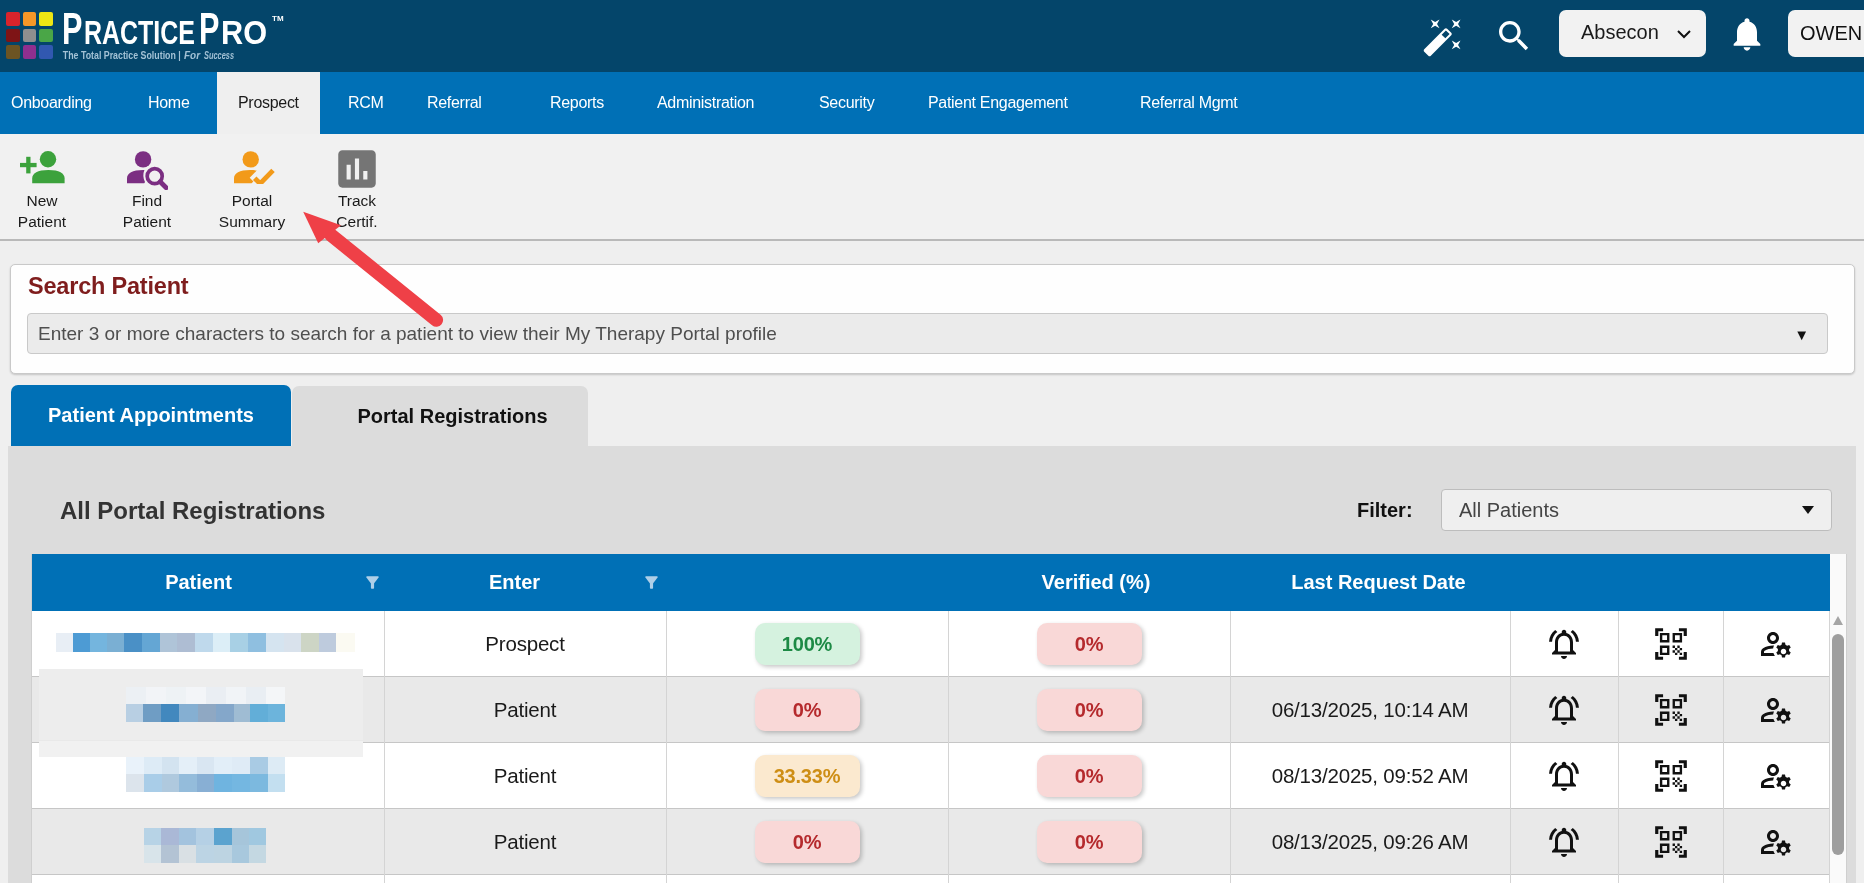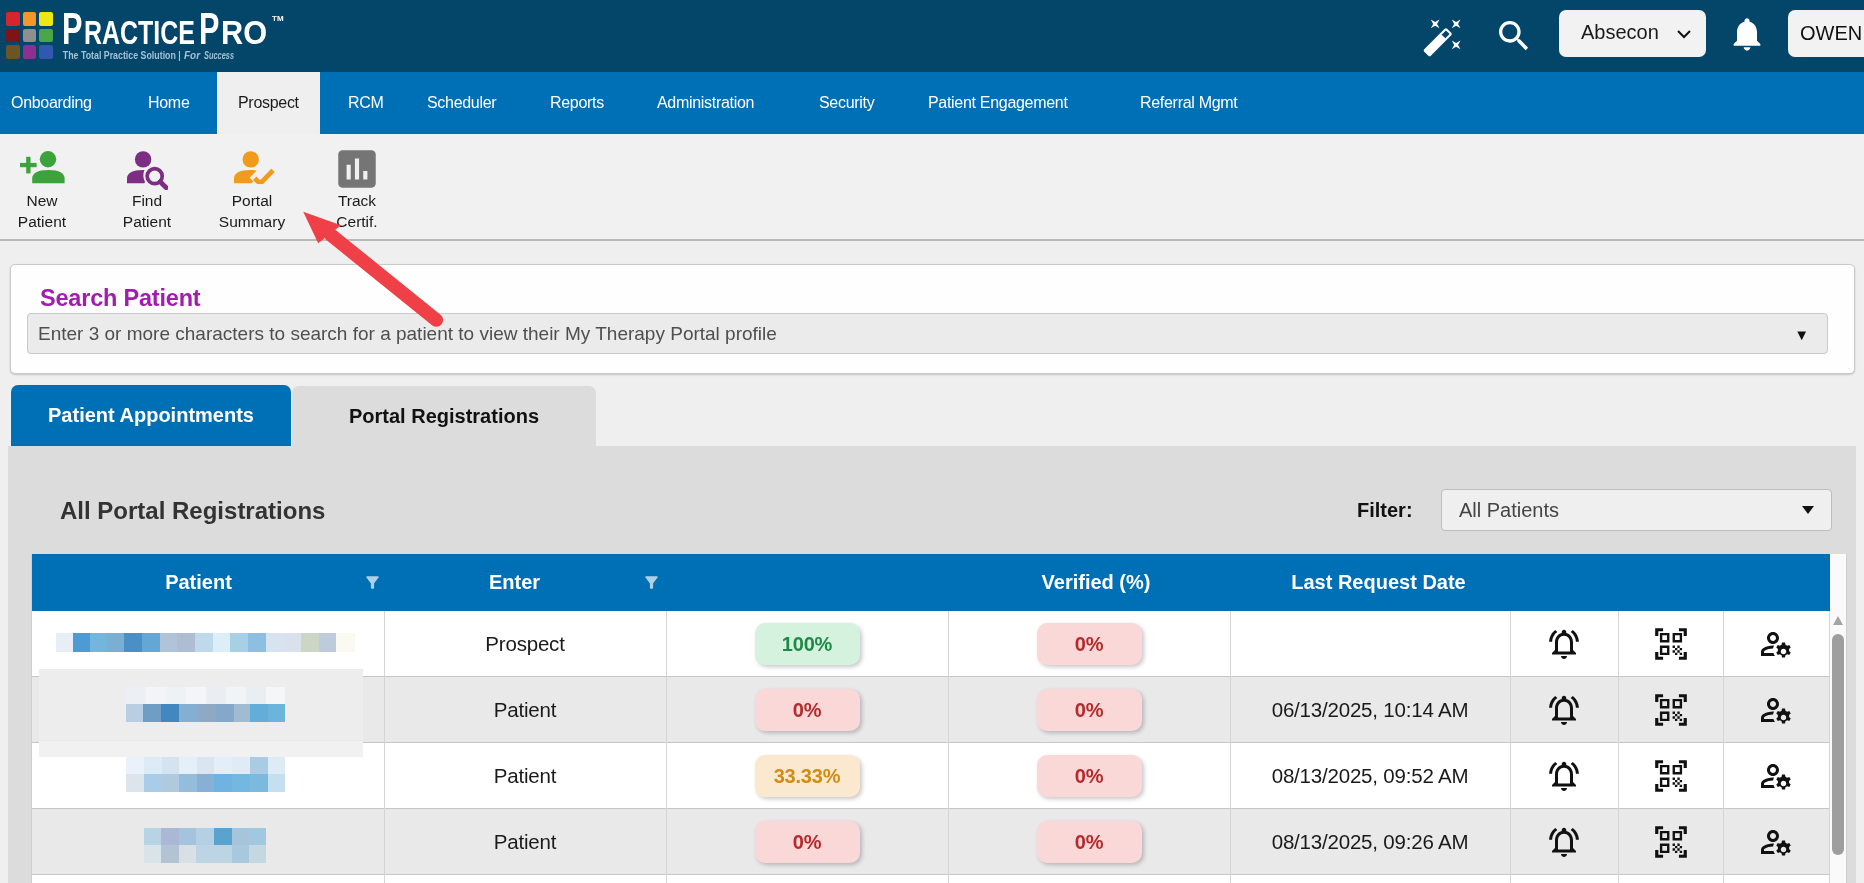--- a/index.html
+++ b/index.html
@@ -14,26 +14,26 @@
 
 #nav{left:0;top:72px;width:1864px;height:62px;background:#0070B6;color:#fff;font-size:16px;letter-spacing:-0.3px;}
 #nav .it{position:absolute;top:0;height:62px;display:flex;align-items:center;padding:0 20px;}
 #nav .active{background:#EFEFEF;color:#1b1b1b;}
 
 #toolbar{left:0;top:134px;width:1864px;height:105px;background:#F1F1F1;border-bottom:2px solid #B9B9B9;}
 .tbtn{position:absolute;top:190px;width:106px;text-align:center;}
 .tbtn .lbl{font-size:15.5px;line-height:21px;color:#1a1a1a;}
 
 #card{left:10px;top:264px;width:1843px;height:108px;background:#FEFEFE;border:1px solid #C9C9C9;border-radius:5px;box-shadow:0 1px 2px rgba(0,0,0,0.18);}
-#card h2{position:absolute;left:17px;top:8px;margin:12px;font-size:23.5px;letter-spacing:-0.2px;color:#a21caf;}
+#card h2{position:absolute;left:17px;top:8px;margin:0;font-size:23.5px;letter-spacing:-0.2px;color:#7f1d1d;}
 #searchinput{position:absolute;left:16px;top:48px;width:1789px;height:39px;background:#EBEBEB;border:1px solid #C9C9C9;border-radius:4px;font-size:19px;color:#4f4f4f;display:flex;align-items:center;padding:0 0 0 10px;}
 #searchinput .caret{position:absolute;right:18px;top:12px;font-size:15px;color:#111;}
 
 #tabA{left:11px;top:385px;width:280px;height:61px;background:#0070B6;border-radius:7px 7px 0 0;color:#fff;font-weight:bold;font-size:20px;display:flex;align-items:center;justify-content:center;}
-#tabB{left:292px;top:386px;width:304px;height:61px;background:#DCDCDC;border-radius:7px 7px 0 0;color:#111;font-weight:bold;font-size:20px;display:flex;align-items:center;justify-content:center;}
+#tabB{left:292px;top:386px;width:271px;height:61px;background:#DCDCDC;border-radius:7px 7px 0 0;color:#111;font-weight:bold;font-size:20px;display:flex;align-items:center;justify-content:center;padding-left:25px;}
 
 #panel{left:8px;top:446px;width:1848px;height:437px;background:#DCDCDC;}
 #hdr2{position:absolute;left:60px;top:497px;font-size:24px;font-weight:bold;color:#333;}
 #filterlbl{position:absolute;left:1357px;top:499px;font-size:20px;font-weight:bold;color:#111;}
 #filtersel{position:absolute;left:1441px;top:489px;width:372px;height:40px;background:#EFEFEF;border:1px solid #BDBDBD;border-radius:4px;font-size:20px;color:#444;display:flex;align-items:center;padding-left:17px;}
 
 #tbl{left:31px;top:554px;width:1814px;height:329px;background:#fff;border-left:1px solid #CFCFCF;border-right:1px solid #CFCFCF;}
 #thead{position:absolute;left:0;top:0;width:1814px;height:57px;background:#0070B6;color:#fff;font-weight:bold;font-size:20px;}
 .th{position:absolute;top:0;height:57px;display:flex;align-items:center;transform:translateX(-50%);white-space:nowrap;}
 .row{position:absolute;left:0;width:1814px;height:66px;border-bottom:1px solid #C6C6C6;box-sizing:border-box;}
@@ -89,21 +89,21 @@
 <svg class="tbicon" style="left:1727px;top:14px" width="40" height="40" viewBox="0 0 24 24" fill="#fff">
     <path d="M12 22c1.1 0 2-.9 2-2h-4c0 1.1.9 2 2 2zm6-6v-5c0-3.07-1.64-5.64-4.5-6.32V4c0-.83-.67-1.5-1.5-1.5s-1.5.67-1.5 1.5v.68C7.63 5.36 6 7.92 6 11v5l-2 2v1h16v-1l-2-2z"></path>
   </svg>
 <div class="abs" id="owen">OWEN</div>
 
 <div class="abs" id="nav">
   <div class="it" style="left:-9px">Onboarding</div>
   <div class="it" style="left:128px">Home</div>
   <div class="it active" style="left:217px;padding:0 21px">Prospect</div>
   <div class="it" style="left:328px">RCM</div>
-  <div class="it" style="left:407px">Scheduler</div>
+  <div class="it" style="left:407px">Referral</div>
   <div class="it" style="left:530px">Reports</div>
   <div class="it" style="left:637px">Administration</div>
   <div class="it" style="left:799px">Security</div>
   <div class="it" style="left:908px">Patient Engagement</div>
   <div class="it" style="left:1120px">Referral Mgmt</div>
 </div>
 
 <div class="abs" id="toolbar"></div>
 <svg class="abs" style="left:19.5px;top:150.5px" width="46" height="33" viewBox="0 0 46 33" fill="#3CA23C">
 <rect x="0" y="11.9" width="16.6" height="4.3"></rect>

